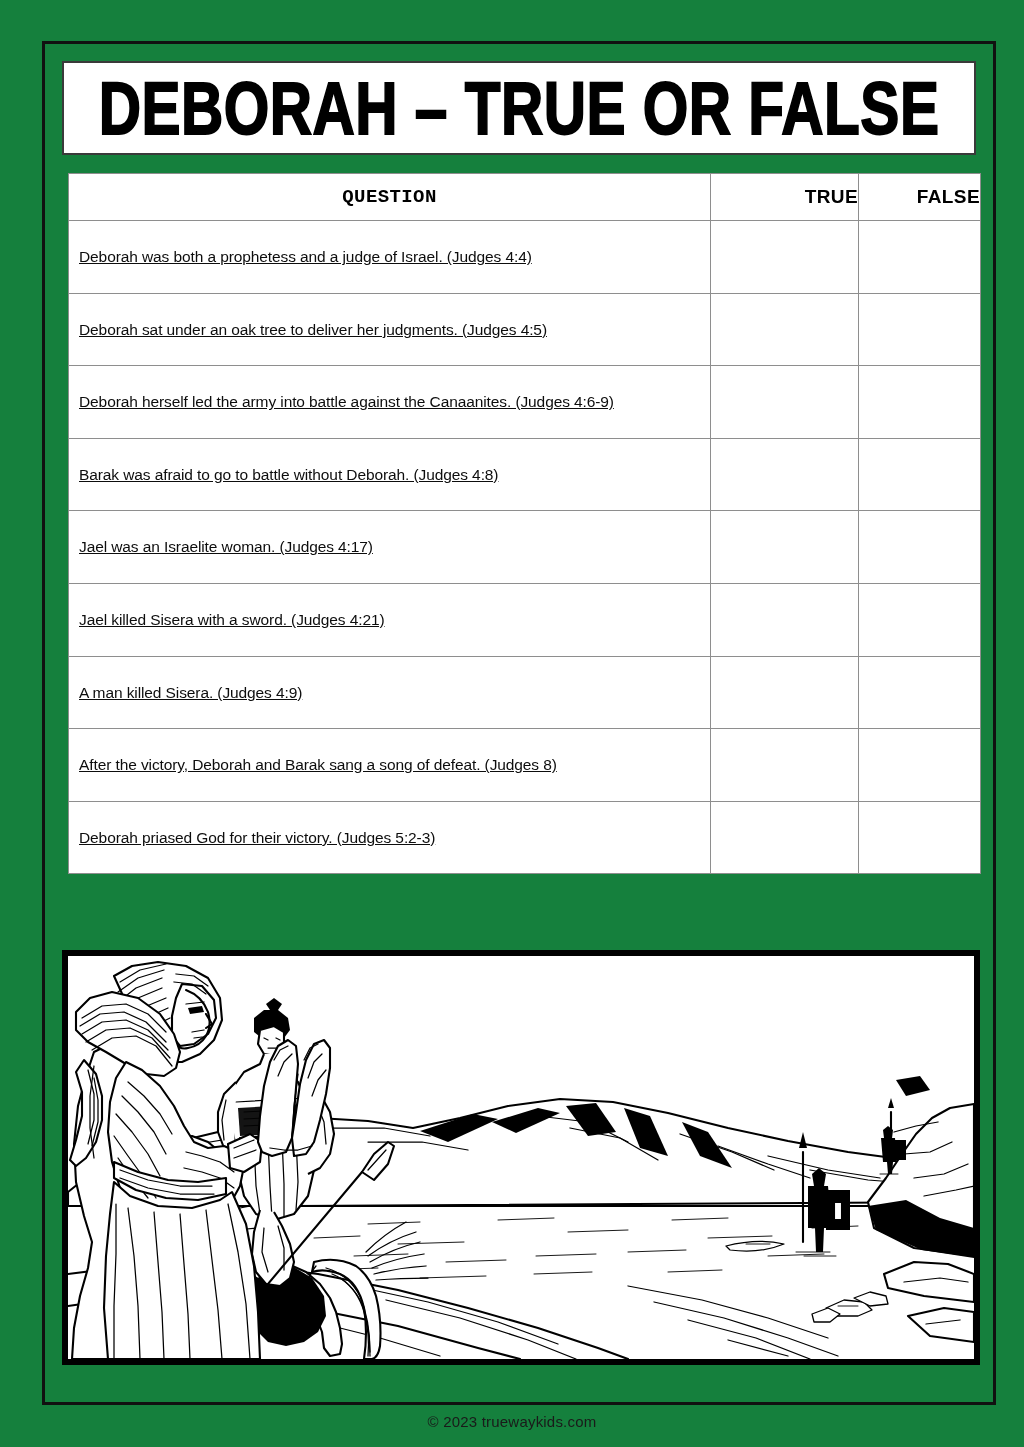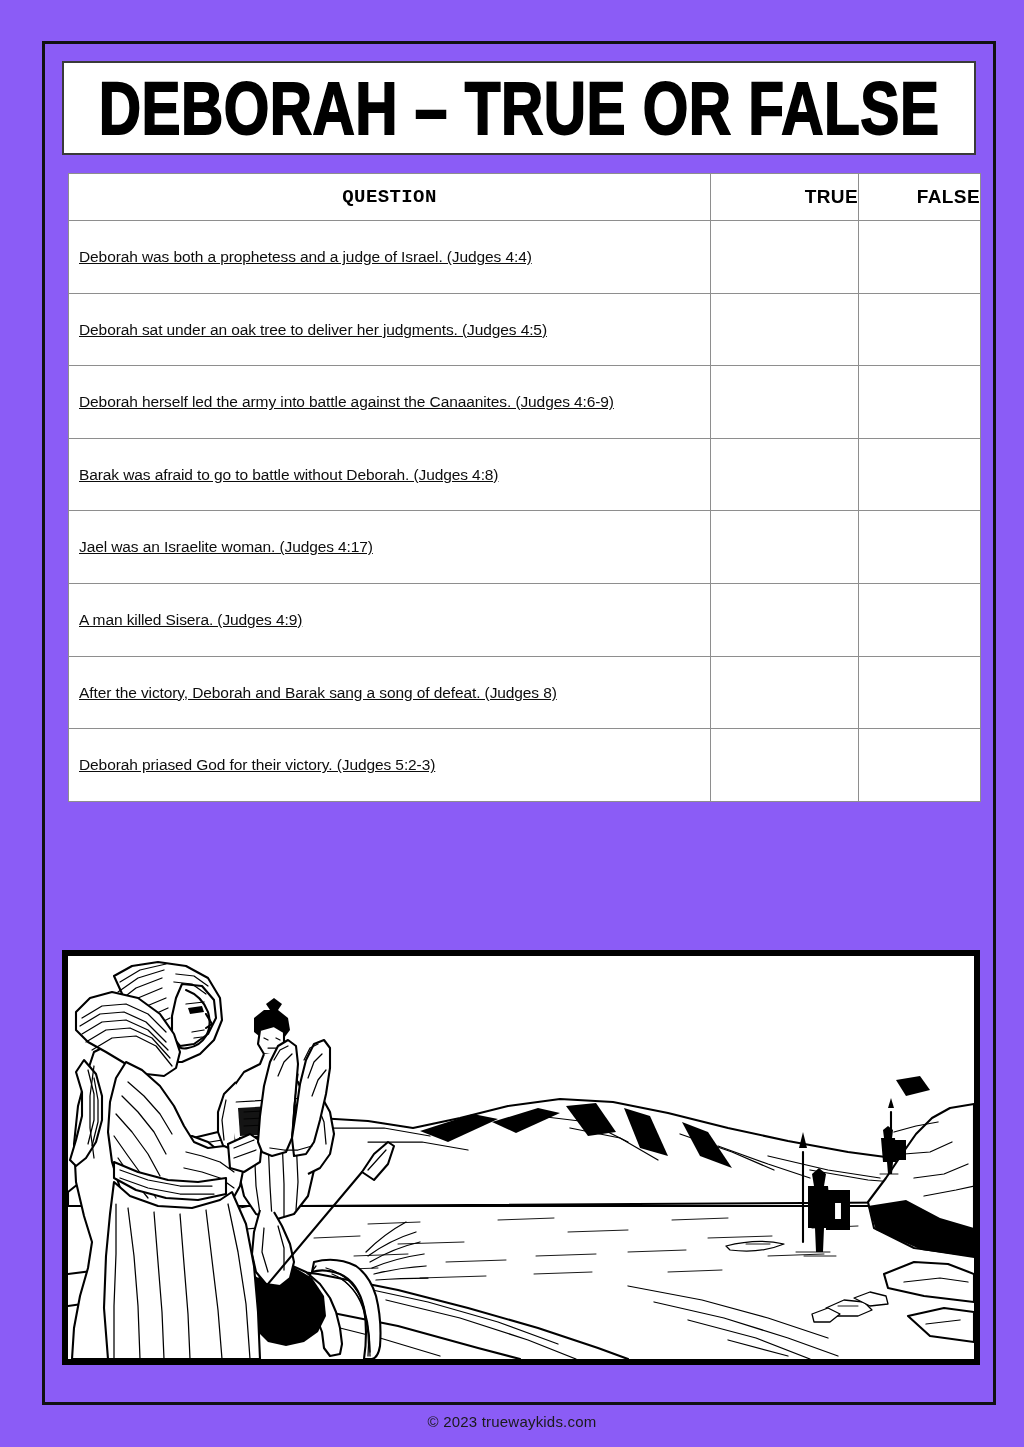--- a/index.html
+++ b/index.html
@@ -9,21 +9,21 @@
     background: #ffffff;
   }
   body {
     font-family: "Liberation Sans", sans-serif;
     -webkit-font-smoothing: antialiased;
   }
   .page {
     position: relative;
     width: 1024px;
     height: 1447px;
-    background: #8b5cf6;
+    background: #15803d;
     overflow: hidden;
   }
   
   .page-frame {
     position: absolute;
     left: 42px;
     top: 41px;
     width: 954px;
     height: 1364px;
     border: 3px solid #111111;
@@ -167,20 +167,25 @@
           <td class="cell-answer"></td>
           <td class="cell-answer"></td>
         </tr>
         <tr>
           <td class="cell-question">Barak was afraid to go to battle without Deborah. (Judges 4:8)</td>
           <td class="cell-answer"></td>
           <td class="cell-answer"></td>
         </tr>
         <tr>
           <td class="cell-question">Jael was an Israelite woman. (Judges 4:17)</td>
+          <td class="cell-answer"></td>
+          <td class="cell-answer"></td>
+        </tr>
+        <tr>
+          <td class="cell-question">Jael killed Sisera with a sword. (Judges 4:21)</td>
           <td class="cell-answer"></td>
           <td class="cell-answer"></td>
         </tr>
         <tr>
           <td class="cell-question">A man killed Sisera. (Judges 4:9)</td>
           <td class="cell-answer"></td>
           <td class="cell-answer"></td>
         </tr>
         <tr>
           <td class="cell-question">After the victory, Deborah and Barak sang a song of defeat. (Judges 8)</td>

